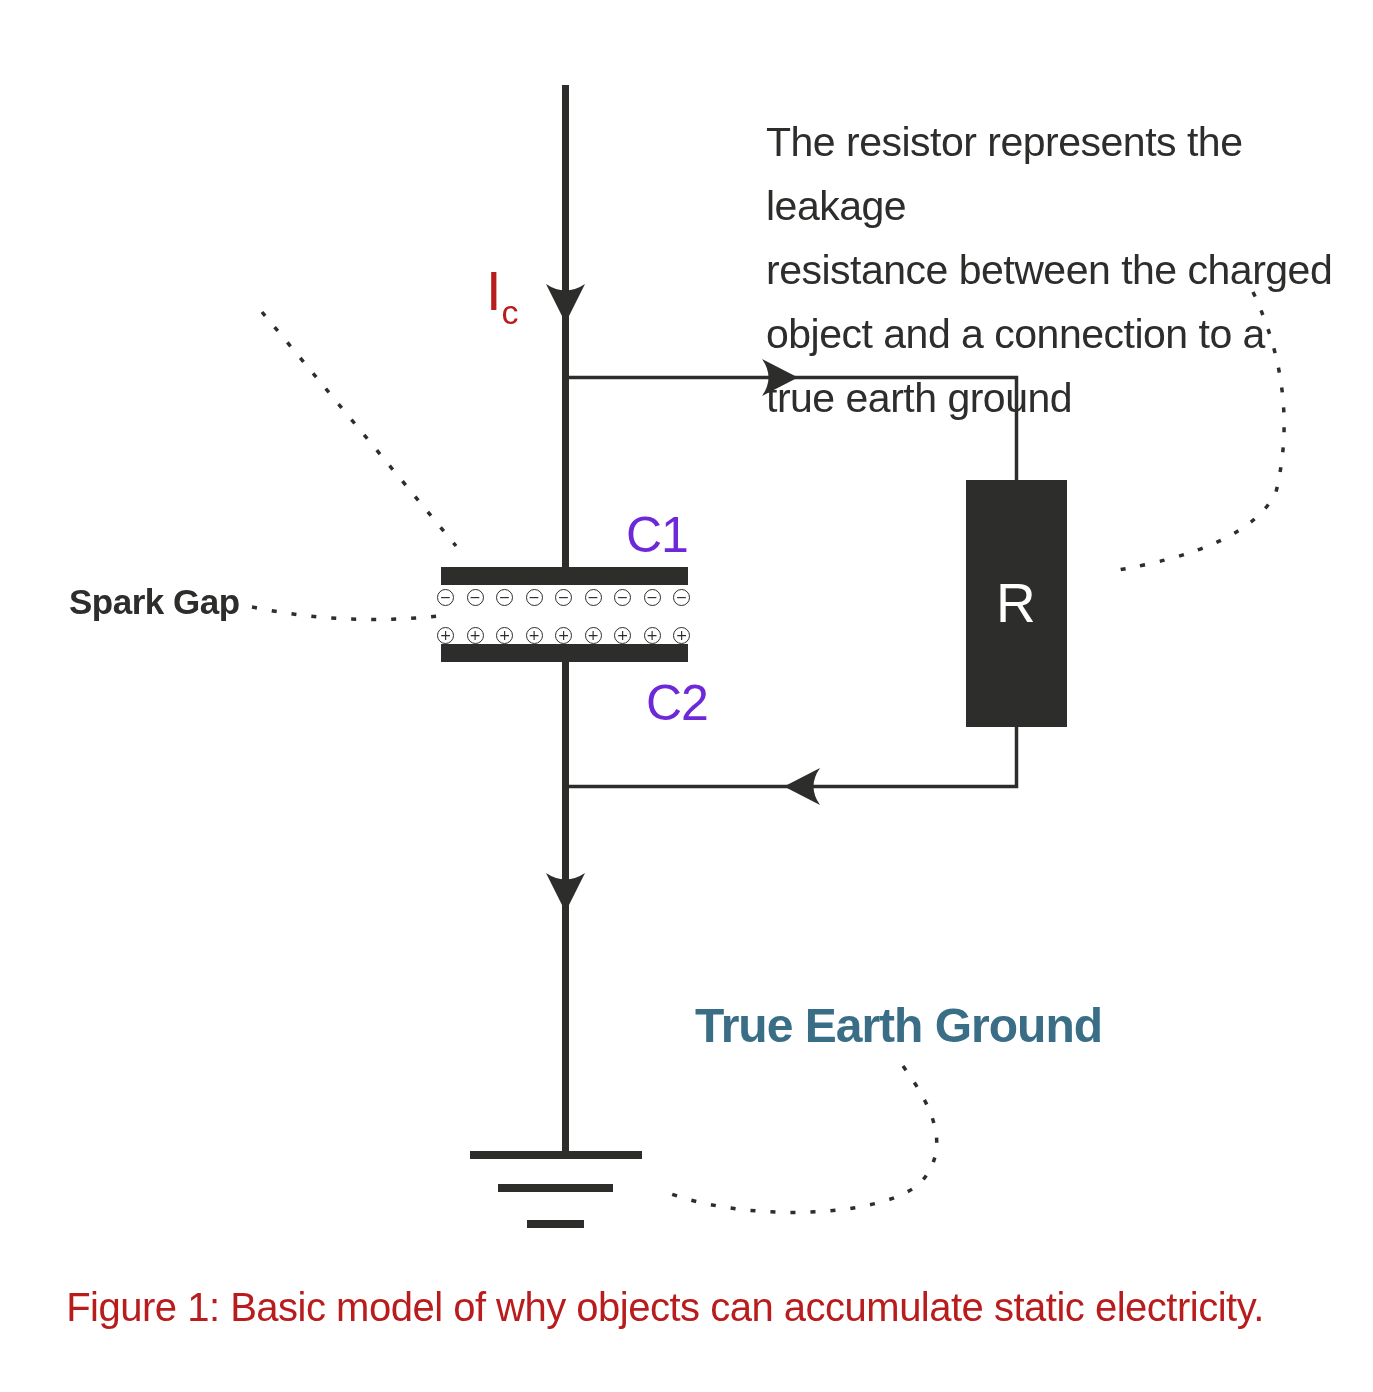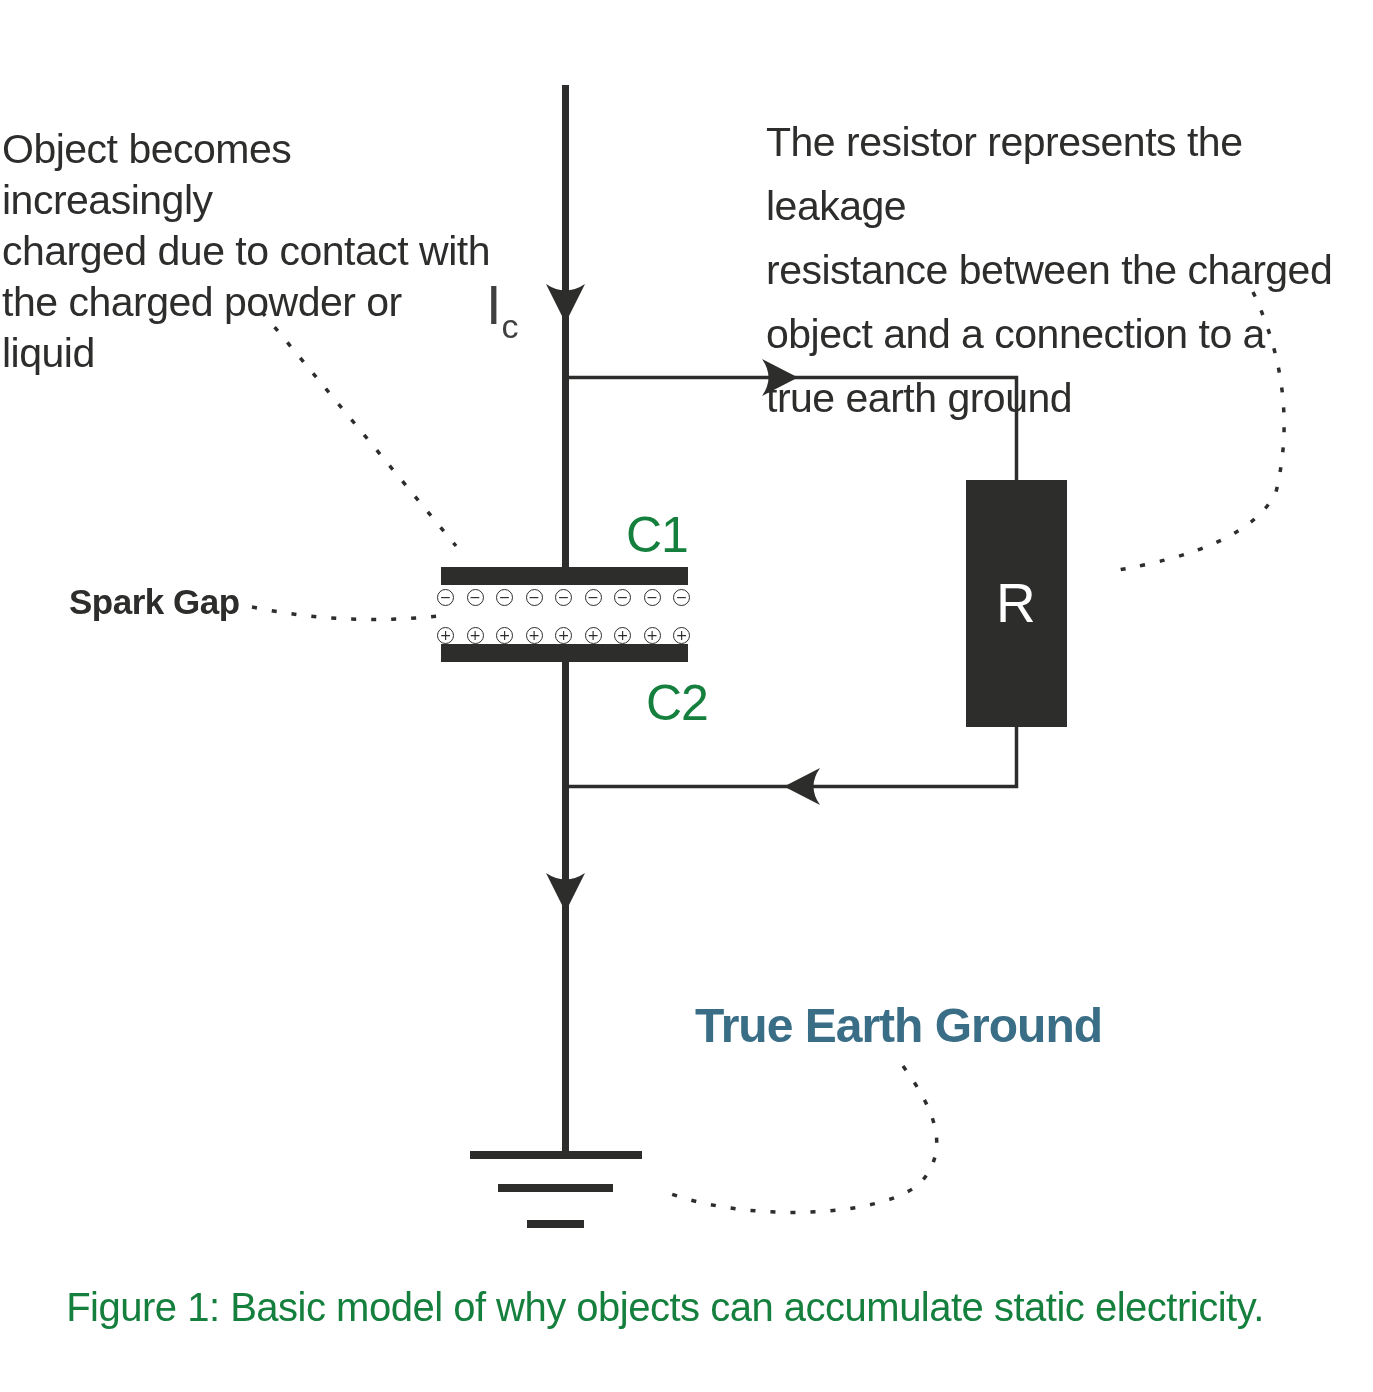--- a/index.html
+++ b/index.html
@@ -17,40 +17,40 @@
     position: absolute;
     font-size: 41px;
     line-height: 51px;
     letter-spacing: -0.5px;
     white-space: pre-line;
     color: #2d2d2c;
   }
   .note-left  { left: 2px;   top: 124px; width: 500px; }
   .note-right { left: 766px; top: 110px; width: 620px; line-height: 64px; }
   .current-label {
-    position: absolute; left: 486px; top: 272px;
-    font-size: 56px; color: #404040;
+    position: absolute; left: 486px; top: 258px;
+    font-size: 56px; color: #b91c1c;
   }
   .current-label sub { font-size: 34px; line-height: 0; vertical-align: -14px; }
   .cap-label {
-    position: absolute; font-size: 50px; color: #15803d; letter-spacing: -1px;
+    position: absolute; font-size: 50px; color: #6d28d9; letter-spacing: -1px;
   }
   .cap-label-c1 { left: 626px; top: 506px; }
   .cap-label-c2 { left: 626px; top: 674px; margin-left: 20px; }
   .spark-gap-label {
     position: absolute; left: 69px; top: 582px;
     font-size: 35px; font-weight: bold; letter-spacing: -0.5px; color: #2d2d2c;
   }
   .true-earth-label {
     position: absolute; left: 695px; top: 998px;
     font-size: 48px; font-weight: bold; letter-spacing: -1px; color: #3a6e87;
   }
   .caption {
     position: absolute; left: 0; top: 1282px; width: 1330px;
-    text-align: center; color: #15803d;
+    text-align: center; color: #b91c1c;
     font-size: 40px; line-height: 50px; letter-spacing: -0.5px;
   }
   .charges-row {
     position: absolute; left: 437px; width: 253px; height: 18px;
     display: flex; justify-content: space-between; align-items: center;
   }
   .charges-neg { top: 588px; }
   .charges-pos { top: 626px; }
   .charge {
     width: 17px; height: 17px;
@@ -101,23 +101,20 @@
     <path class="solid-fill" d="M798,377.5 L762,359 Q775,377.5 762,396 Z"></path>
     <path class="solid-fill" d="M784,786.5 L820,768 Q807,786.5 820,805 Z"></path>
     <path class="solid-fill" d="M565.5,912 L546,873 Q565.5,886 585,873 Z"></path>
 
     <path class="dotted" d="M262,312 Q352,420 456,546"></path>
     <path class="dotted" d="M252,607 Q350,627 447,615"></path>
     <path class="dotted" d="M1253,292 Q1300,392 1276,492 Q1248,550 1106,572"></path>
     <path class="dotted" d="M903,1066 C935,1110 950,1148 922,1181 C888,1218 742,1224 661,1190"></path>
   </svg>
 
-  <div class="note note-left">Object becomes increasingly
-charged due to contact with
-the charged powder or liquid</div>
 
   <div class="note note-right">The resistor represents the leakage
 resistance between the charged
 object and a connection to a
 true earth ground</div>
 
   <div class="current-label"><span>I</span><sub>c</sub></div>
 
   <div class="cap-label cap-label-c1">C1</div>
   <div class="cap-label cap-label-c2">C2</div>

